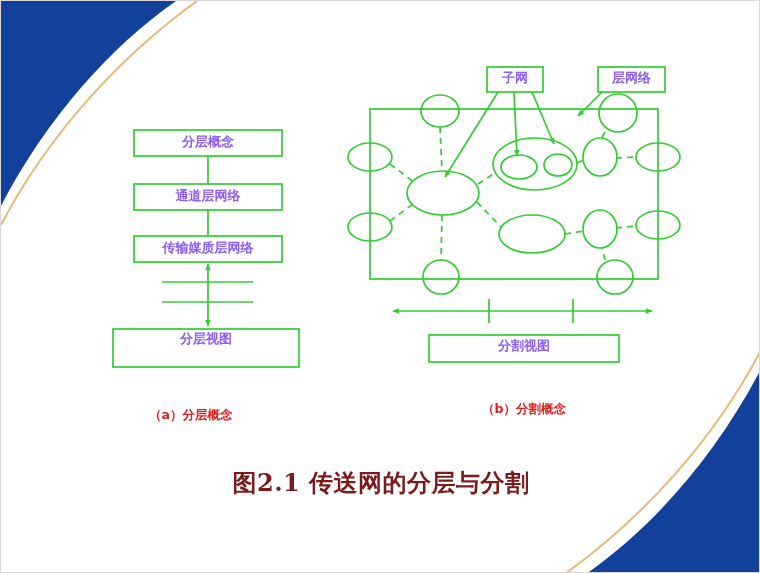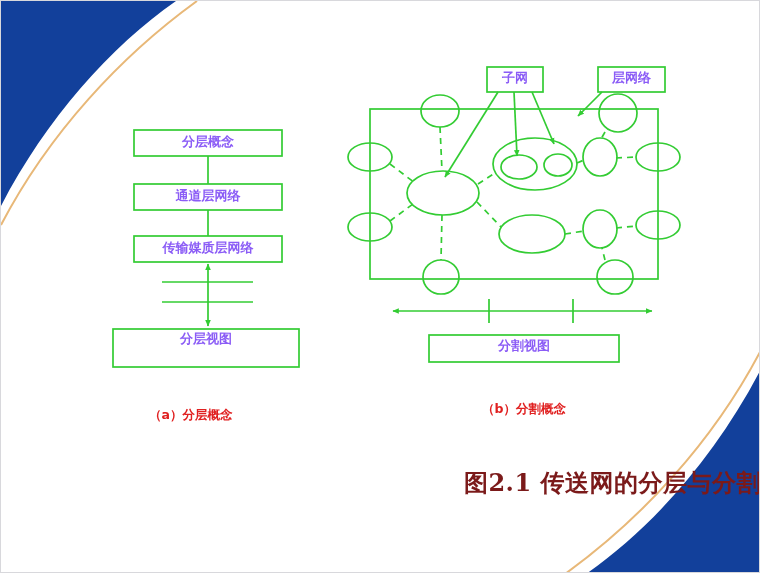--- a/index.html
+++ b/index.html
@@ -45,21 +45,21 @@
     font-weight: bold;
     font-size: 12.5px;
     white-space: nowrap;
     font-family: "DejaVu Sans", "Liberation Sans", sans-serif;
   }
   #fig-title {
     position: absolute;
     left: 0;
     top: 466px;
     width: 760px;
-    text-align: right;
+    text-align: center;
     color: #7B1A1A;
     font-weight: bold;
     font-size: 24px;
     letter-spacing: 0.5px;
     font-family: "DejaVu Serif", "Liberation Serif", serif;
   }
 </style>
 </head>
 <body>
 

